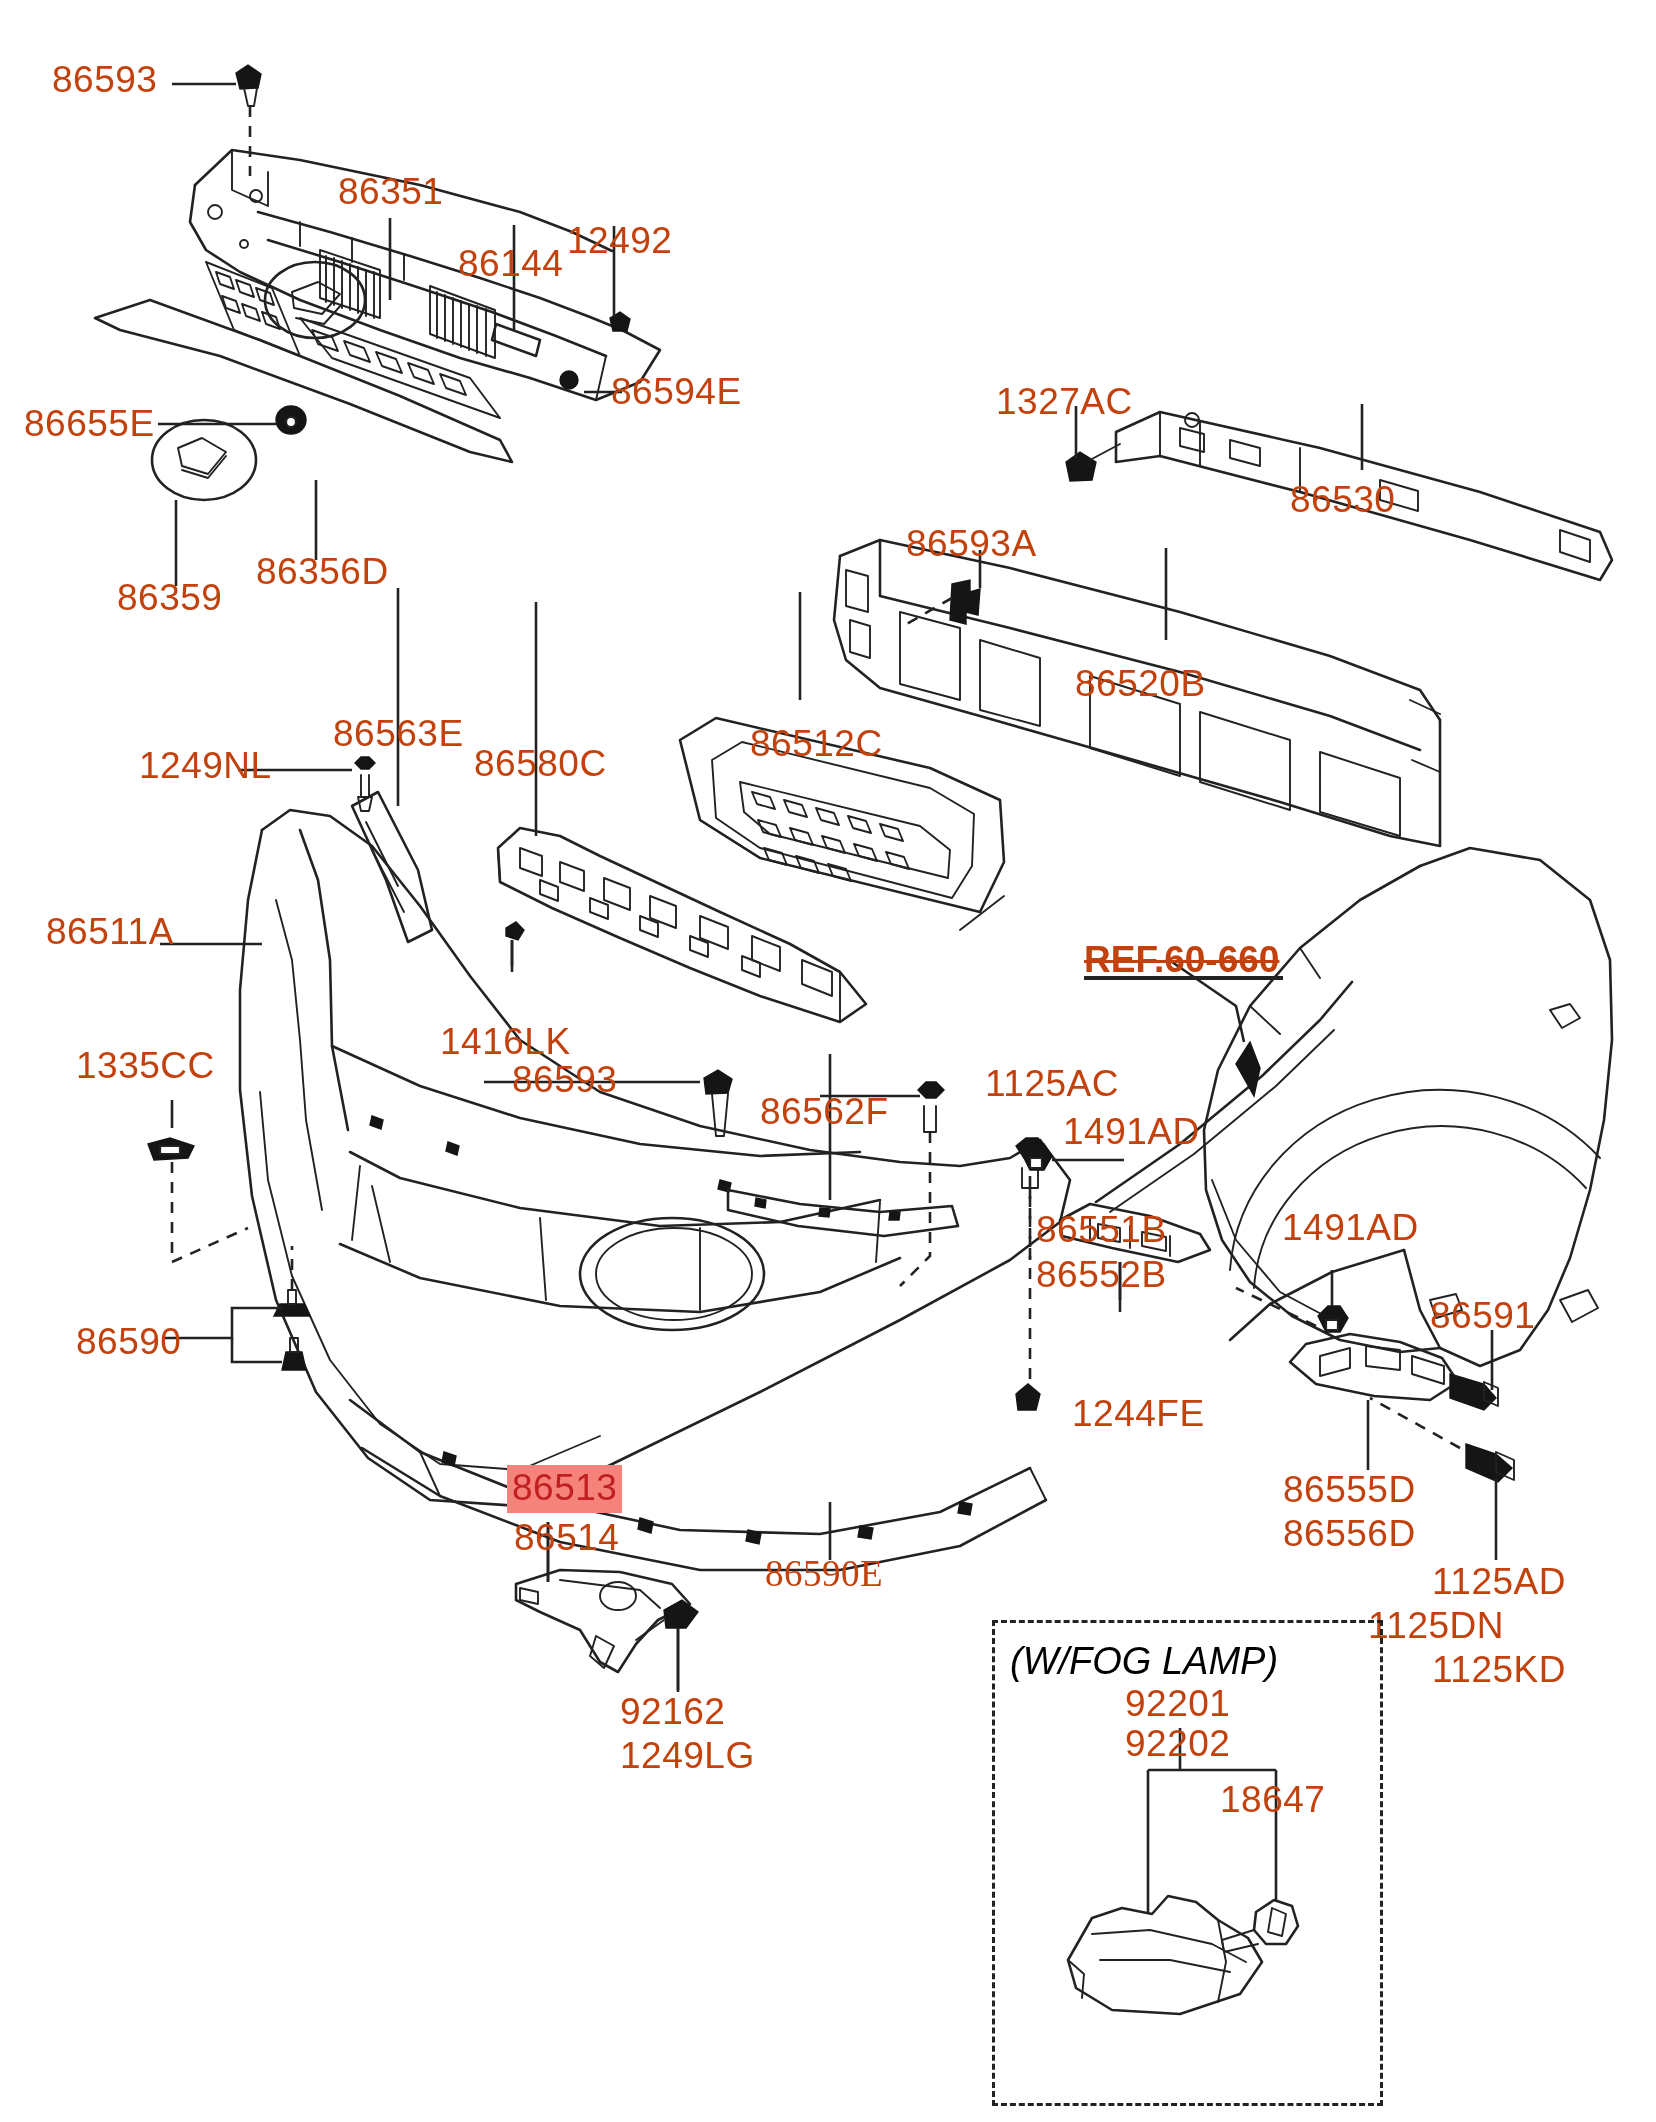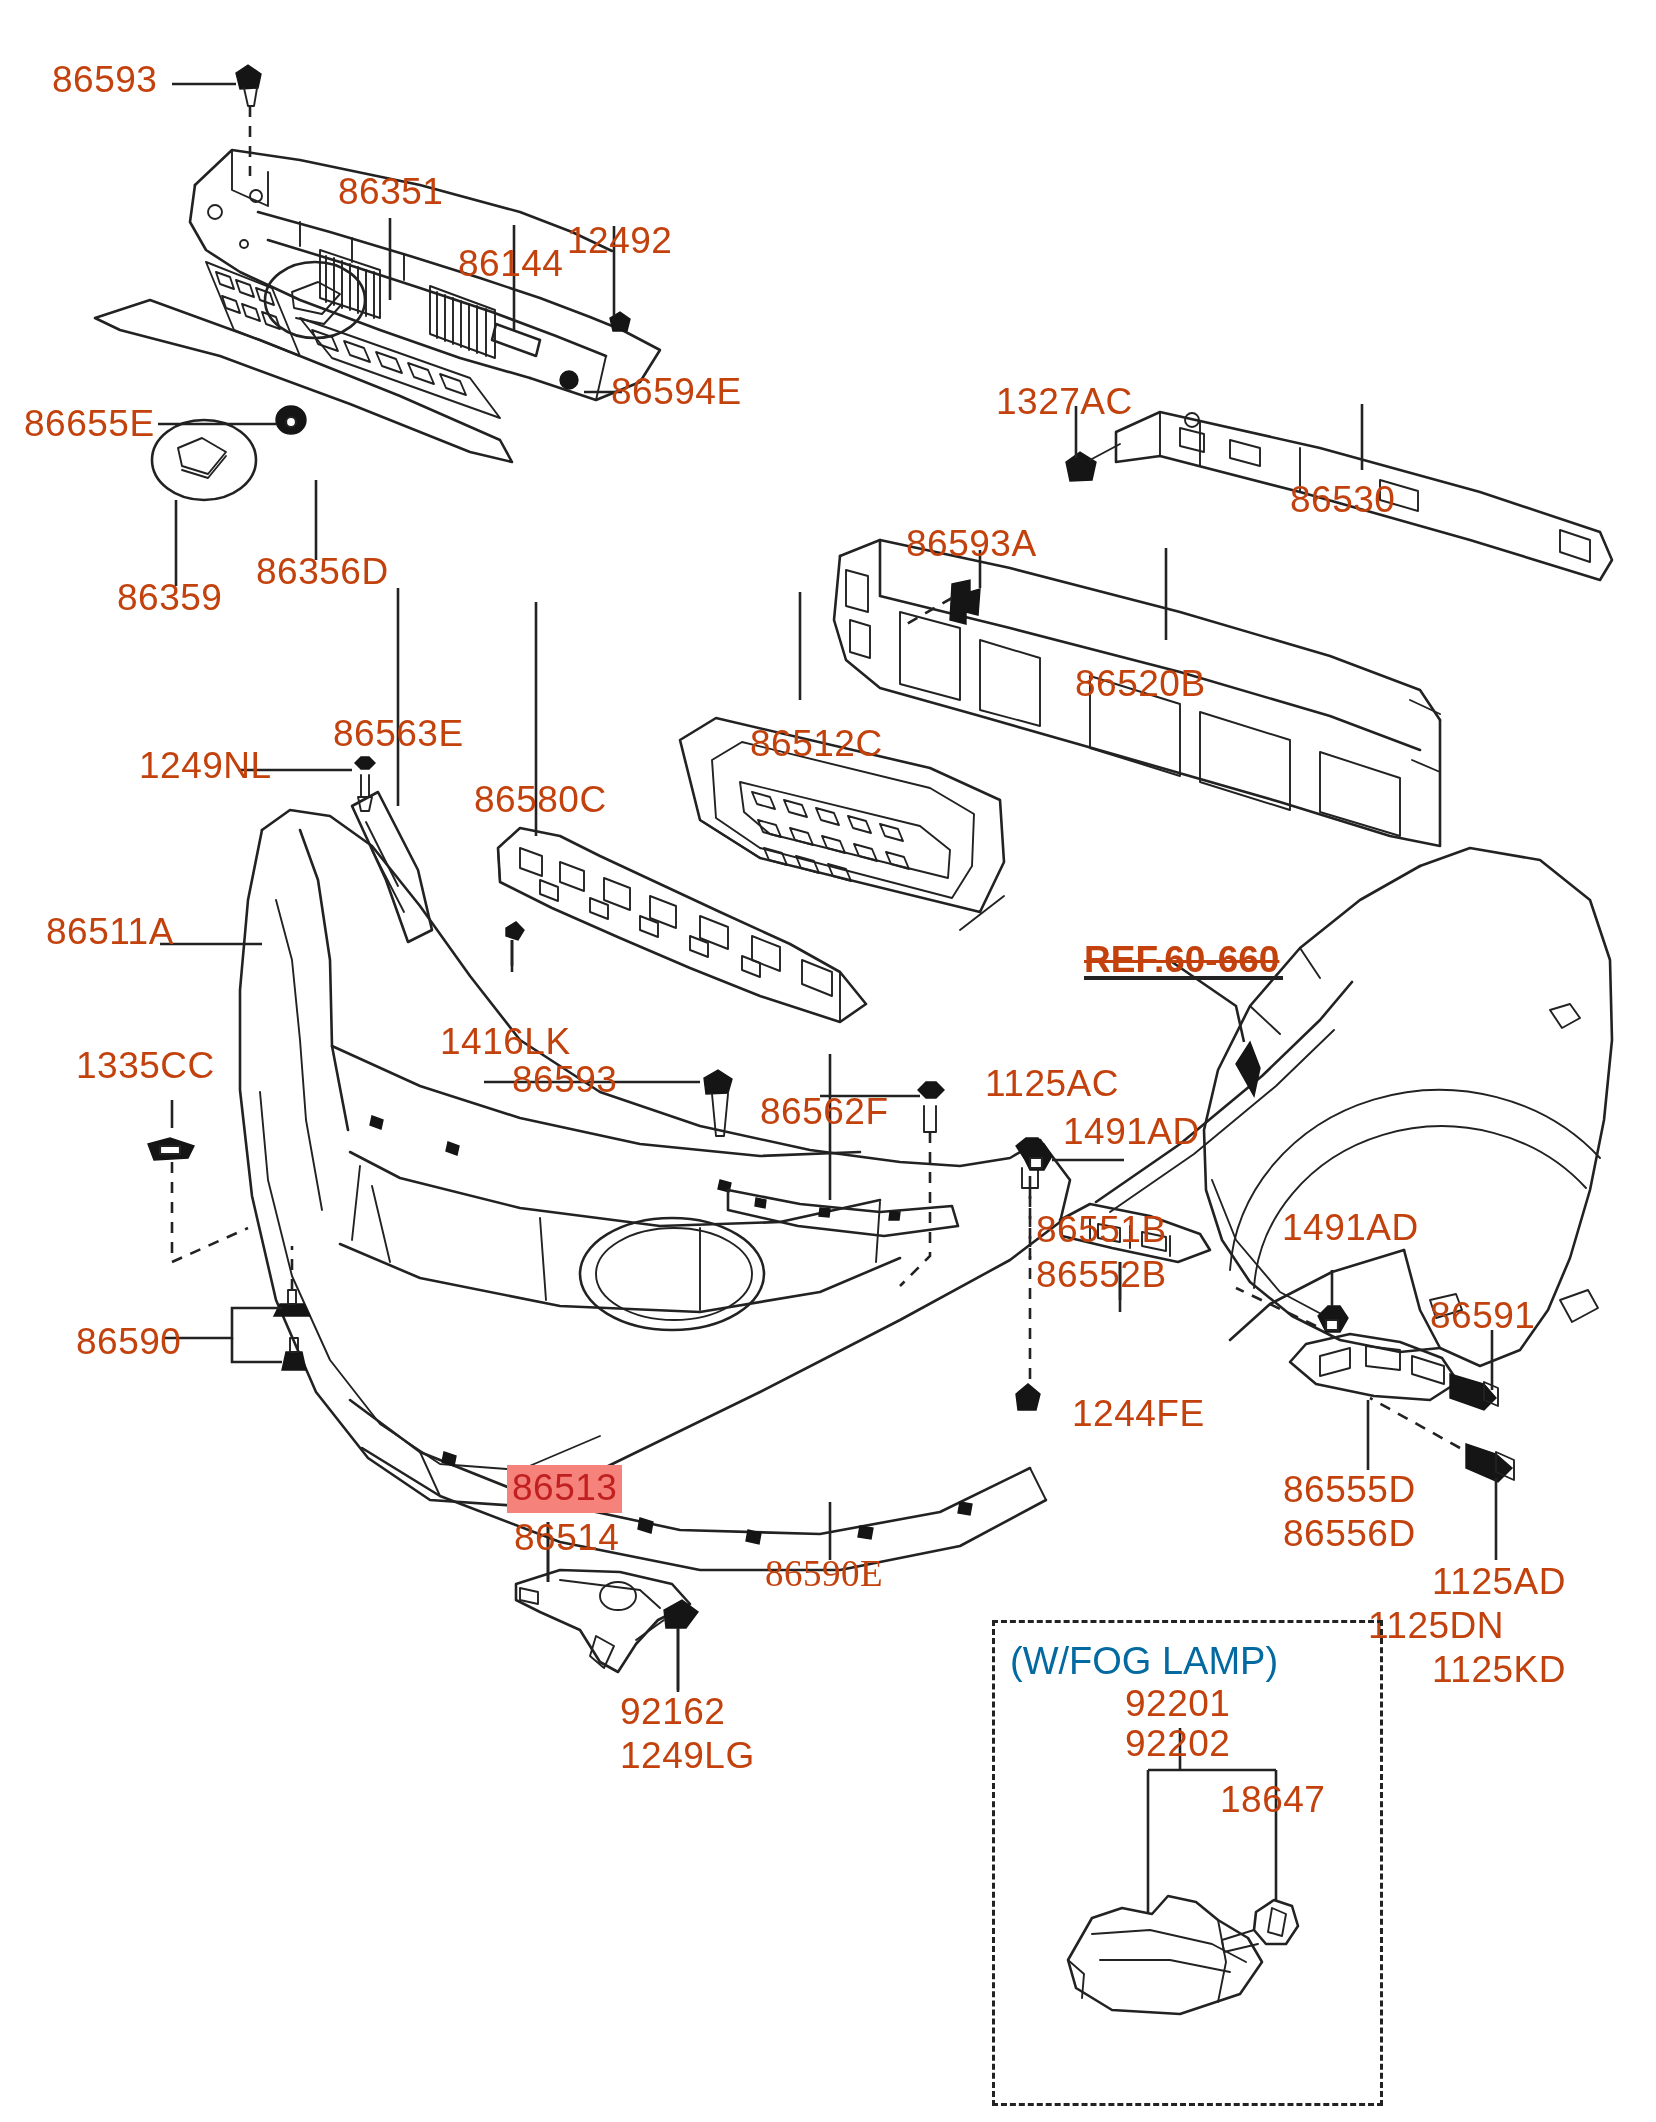--- a/index.html
+++ b/index.html
@@ -42,22 +42,23 @@
     content:"";
     position:absolute;
     left:0;right:-4px;
     bottom:2px;
     height:4px;
     background:#222;
   }
   .boxlbl{
     position:absolute;
     font-size:38px;
-    color:#0369a1;
+    color:#000000;
     white-space:pre;
+    font-style:italic;
   }
   
   svg.art{
     position:absolute;
     left:0;top:0;
     width:1656px;
     height:2122px;
     pointer-events:none;
   }
   .dashbox{
@@ -430,21 +431,21 @@
   <div class="lbl" style="left:117px; top:576px;">86359</div>
   <div class="lbl" style="left:256px; top:550px;">86356D</div>
 
   <div class="lbl" style="left:996px; top:380px;">1327AC</div>
   <div class="lbl" style="left:906px; top:522px;">86593A</div>
   <div class="lbl" style="left:1290px;top:478px;">86530</div>
   <div class="lbl" style="left:1075px;top:662px;">86520B</div>
 
   <div class="lbl" style="left:139px; top:744px;">1249NL</div>
   <div class="lbl" style="left:333px; top:712px;text-align:right;">86563E</div>
-  <div class="lbl" style="left:474px; top:742px;margin-top:36px;">86580C</div>
+  <div class="lbl" style="left:474px; top:742px;">86580C</div>
   <div class="lbl" style="left:750px; top:722px;">86512C</div>
 
   <div class="lbl" style="left:46px;  top:910px;">86511A</div>
   <div class="lbl" style="left:440px; top:1004px;margin-top:16px;">1416LK</div>
   <div class="lbl" style="left:76px;  top:1044px;">1335CC</div>
   <div class="lbl" style="left:512px; top:1058px;">86593</div>
   <div class="lbl" style="left:760px; top:1090px;">86562F</div>
   <div class="lbl" style="left:985px; top:1062px;">1125AC</div>
 
   <div class="lbl ref" style="left:1084px;top:938px;">REF.60-660</div>

